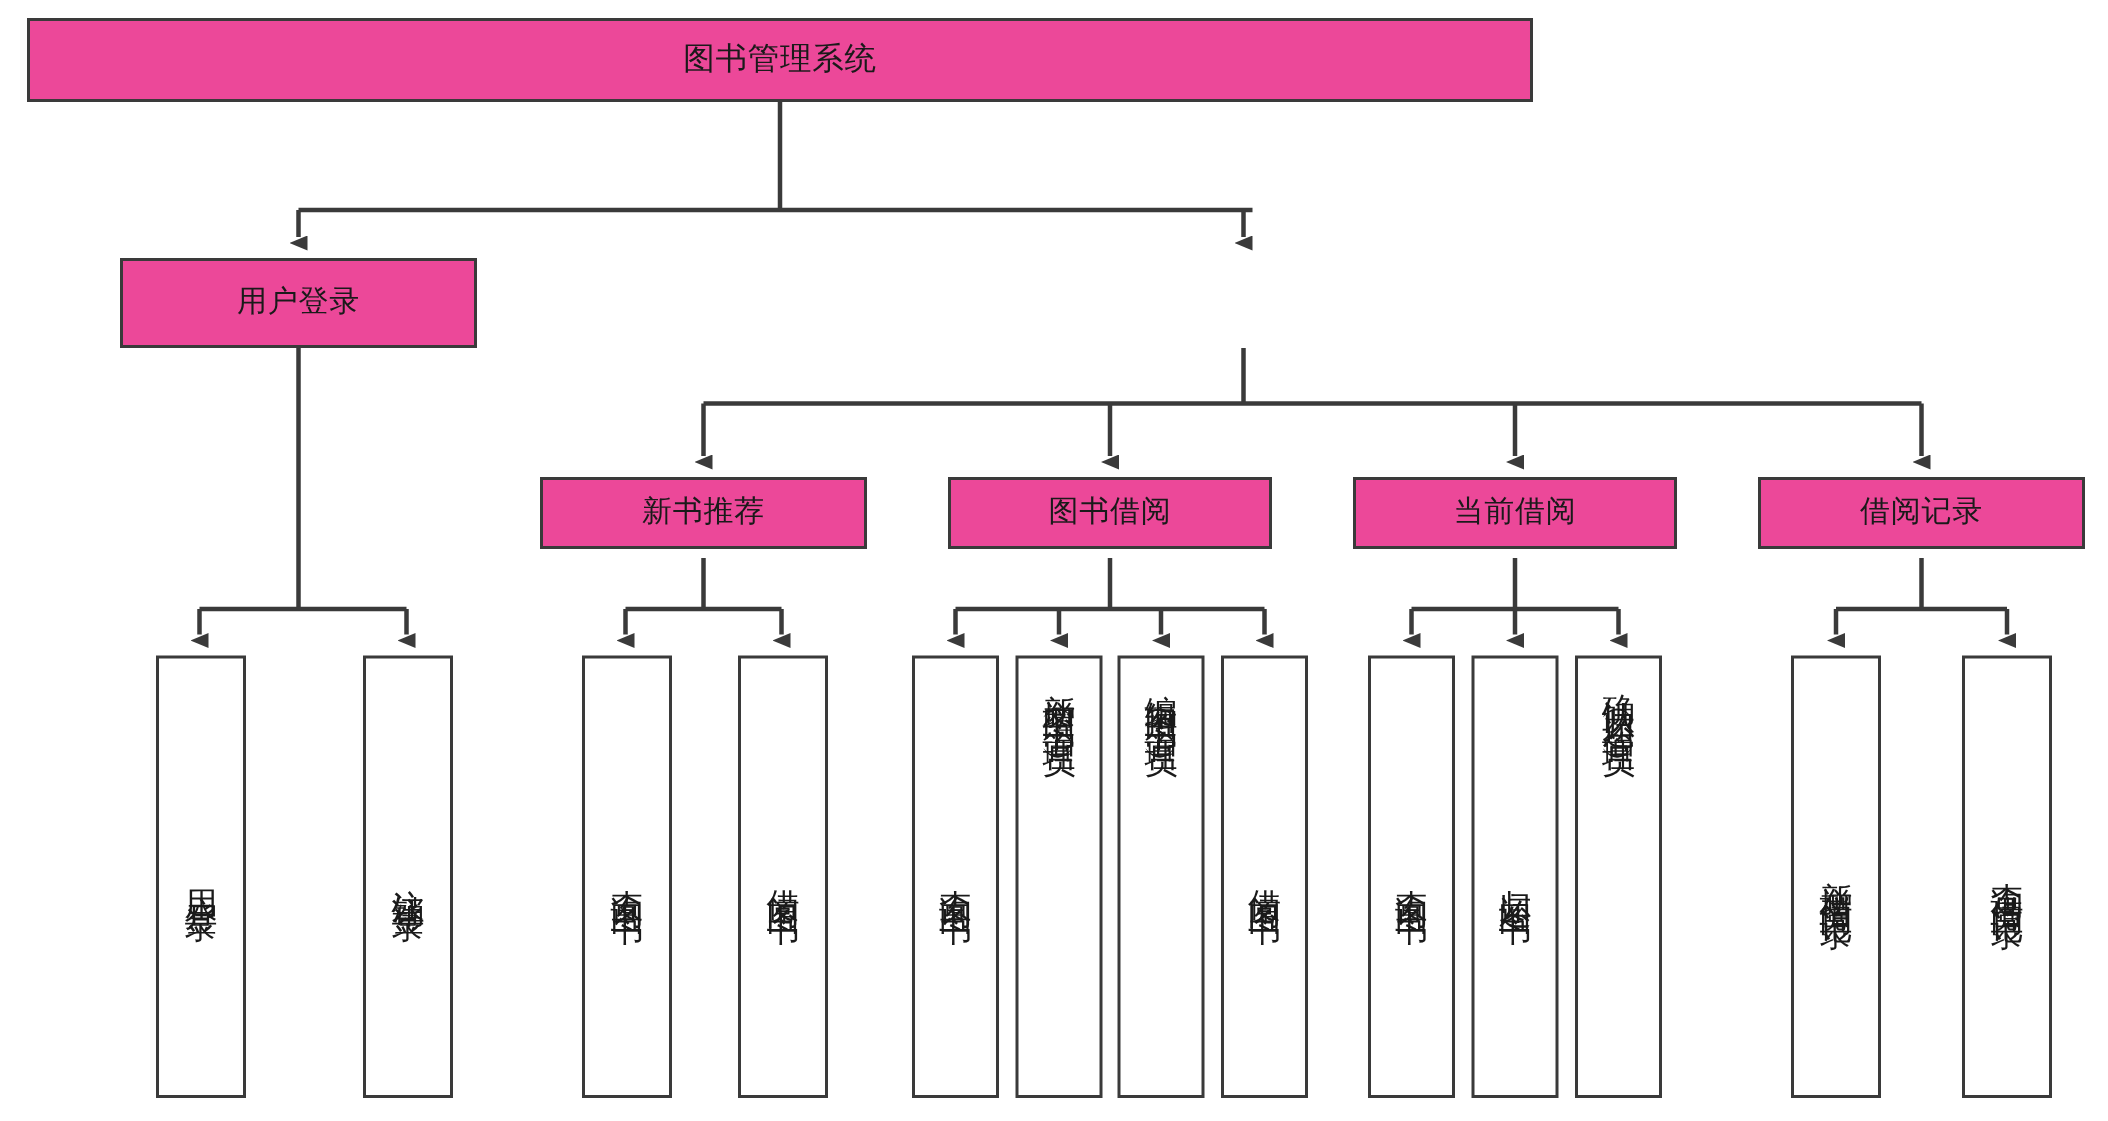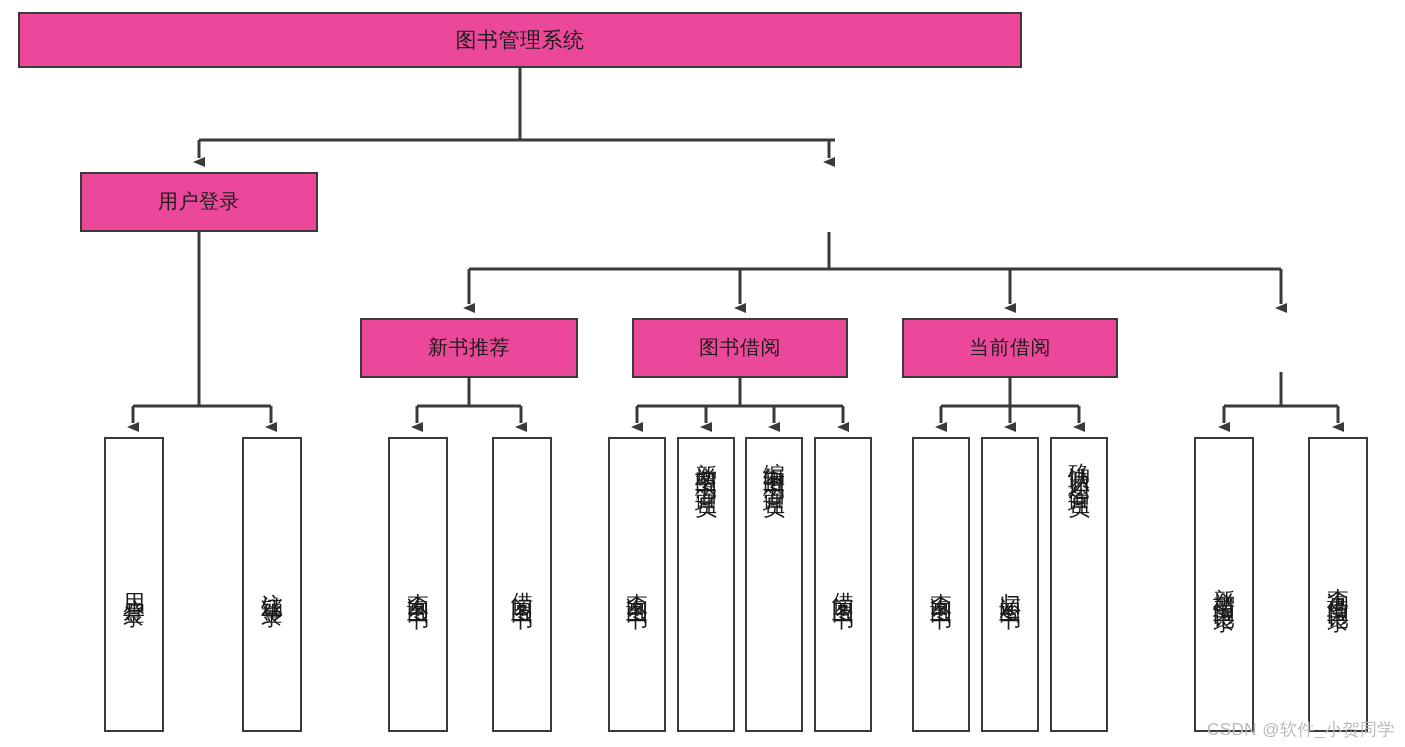--- a/index.html
+++ b/index.html
@@ -35,21 +35,21 @@
   .n-root{left:18px;top:12px;width:1004px;height:56px;}
   .n-root .lbl{font-size:21px;}
 
   
   .n-l1{height:60px;}
   .n-l1 .lbl{font-size:20px;}
   .n-user-login{left:80px;top:172px;width:238px;}
   .n-book-manage{left:712px;top:172px;width:234px;}
 
   
-  .n-l2{top:318px;height:60px;}
+  .n-l2{top:318px;height:48px;}
   .n-l2 .lbl{font-size:20px;}
   .n-new-rec{left:360px;width:218px;}
   .n-borrow{left:632px;width:216px;}
   .n-current{left:902px;width:216px;}
   .n-record{left:1172px;width:218px;}
 
   
   .leaf{
     position:absolute;
     top:437px;
@@ -150,20 +150,23 @@
 
   <div class="node n-l2 n-new-rec">
     <span class="lbl">新书推荐</span>
   </div>
   <div class="node n-l2 n-current">
     <span class="lbl">当前借阅</span>
   </div>
   <div class="node n-l2 n-borrow">
     <span class="lbl">图书借阅</span>
   </div>
+  <div class="node n-l2 n-record">
+    <span class="lbl">借阅记录</span>
+  </div>
 
   <div class="leaf short" style="left:104px;width:60px;">
     <span class="vlbl">用户登录</span>
   </div>
   <div class="leaf short" style="left:242px;width:60px;">
     <span class="vlbl">注销登录</span>
   </div>
 
   <div class="leaf short" style="left:388px;width:60px;">
     <span class="vlbl">查询图书</span>
@@ -195,15 +198,14 @@
     <span class="vlbl">确认归还（管理员）</span>
   </div>
 
   <div class="leaf short" style="left:1194px;width:60px;">
     <span class="vlbl">新增借阅记录</span>
   </div>
   <div class="leaf short" style="left:1308px;width:60px;">
     <span class="vlbl">查询借阅记录</span>
   </div>
 
-  <div id="watermark">CSDN @软件_小贺同学</div>
 
 </div>
 
 </body></html>

